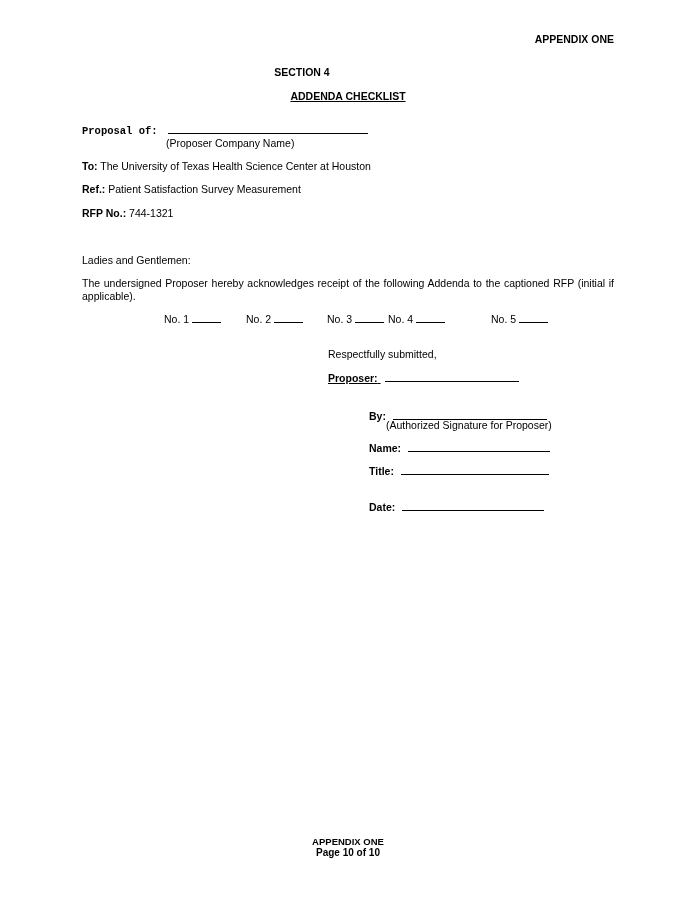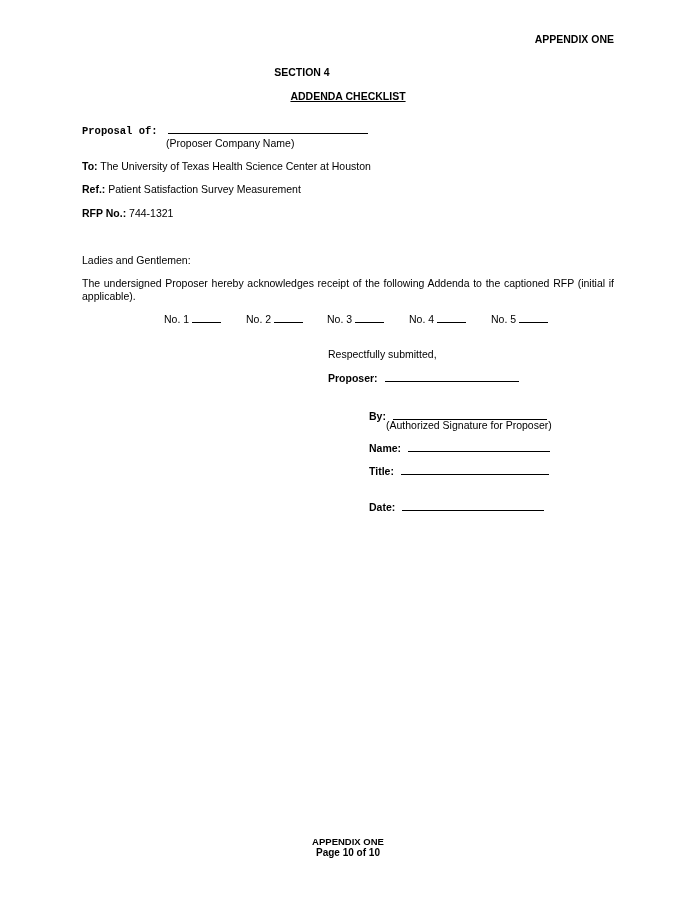--- a/index.html
+++ b/index.html
@@ -49,31 +49,31 @@
   <span class="line" style="width:29px;"></span>
 </div>
 <div class="abs" style="left:246px; top:313px;">
   <span>No. 2</span>
   <span class="line" style="width:29px;"></span>
 </div>
 <div class="abs" style="left:327px; top:313px;">
   <span>No. 3</span>
   <span class="line" style="width:29px;"></span>
 </div>
-<div class="abs" style="left:409px; top:313px;">
+<div class="abs" style="left:388px; top:313px;">
   <span>No. 4</span>
   <span class="line" style="width:29px;"></span>
 </div>
 <div class="abs" style="left:491px; top:313px;">
   <span>No. 5</span>
   <span class="line" style="width:29px;"></span>
 </div>
 
 <div class="abs" style="left:328px; top:348px;">Respectfully submitted,</div>
-<div class="abs" style="left:328px; top:372px;">
+<div class="abs" style="left:328px; top:372px;text-decoration:underline;">
   <span class="b">Proposer:</span>
   <span class="line" style="width:134px; margin-left:4px;"></span>
 </div>
 
 <div class="abs" style="left:369px; top:410px;">
   <span class="b">By:</span>
   <span class="line" style="width:154px; margin-left:4px;"></span>
 </div>
 <div class="abs" style="left:386px; top:419px;">(Authorized Signature for Proposer)</div>
 

